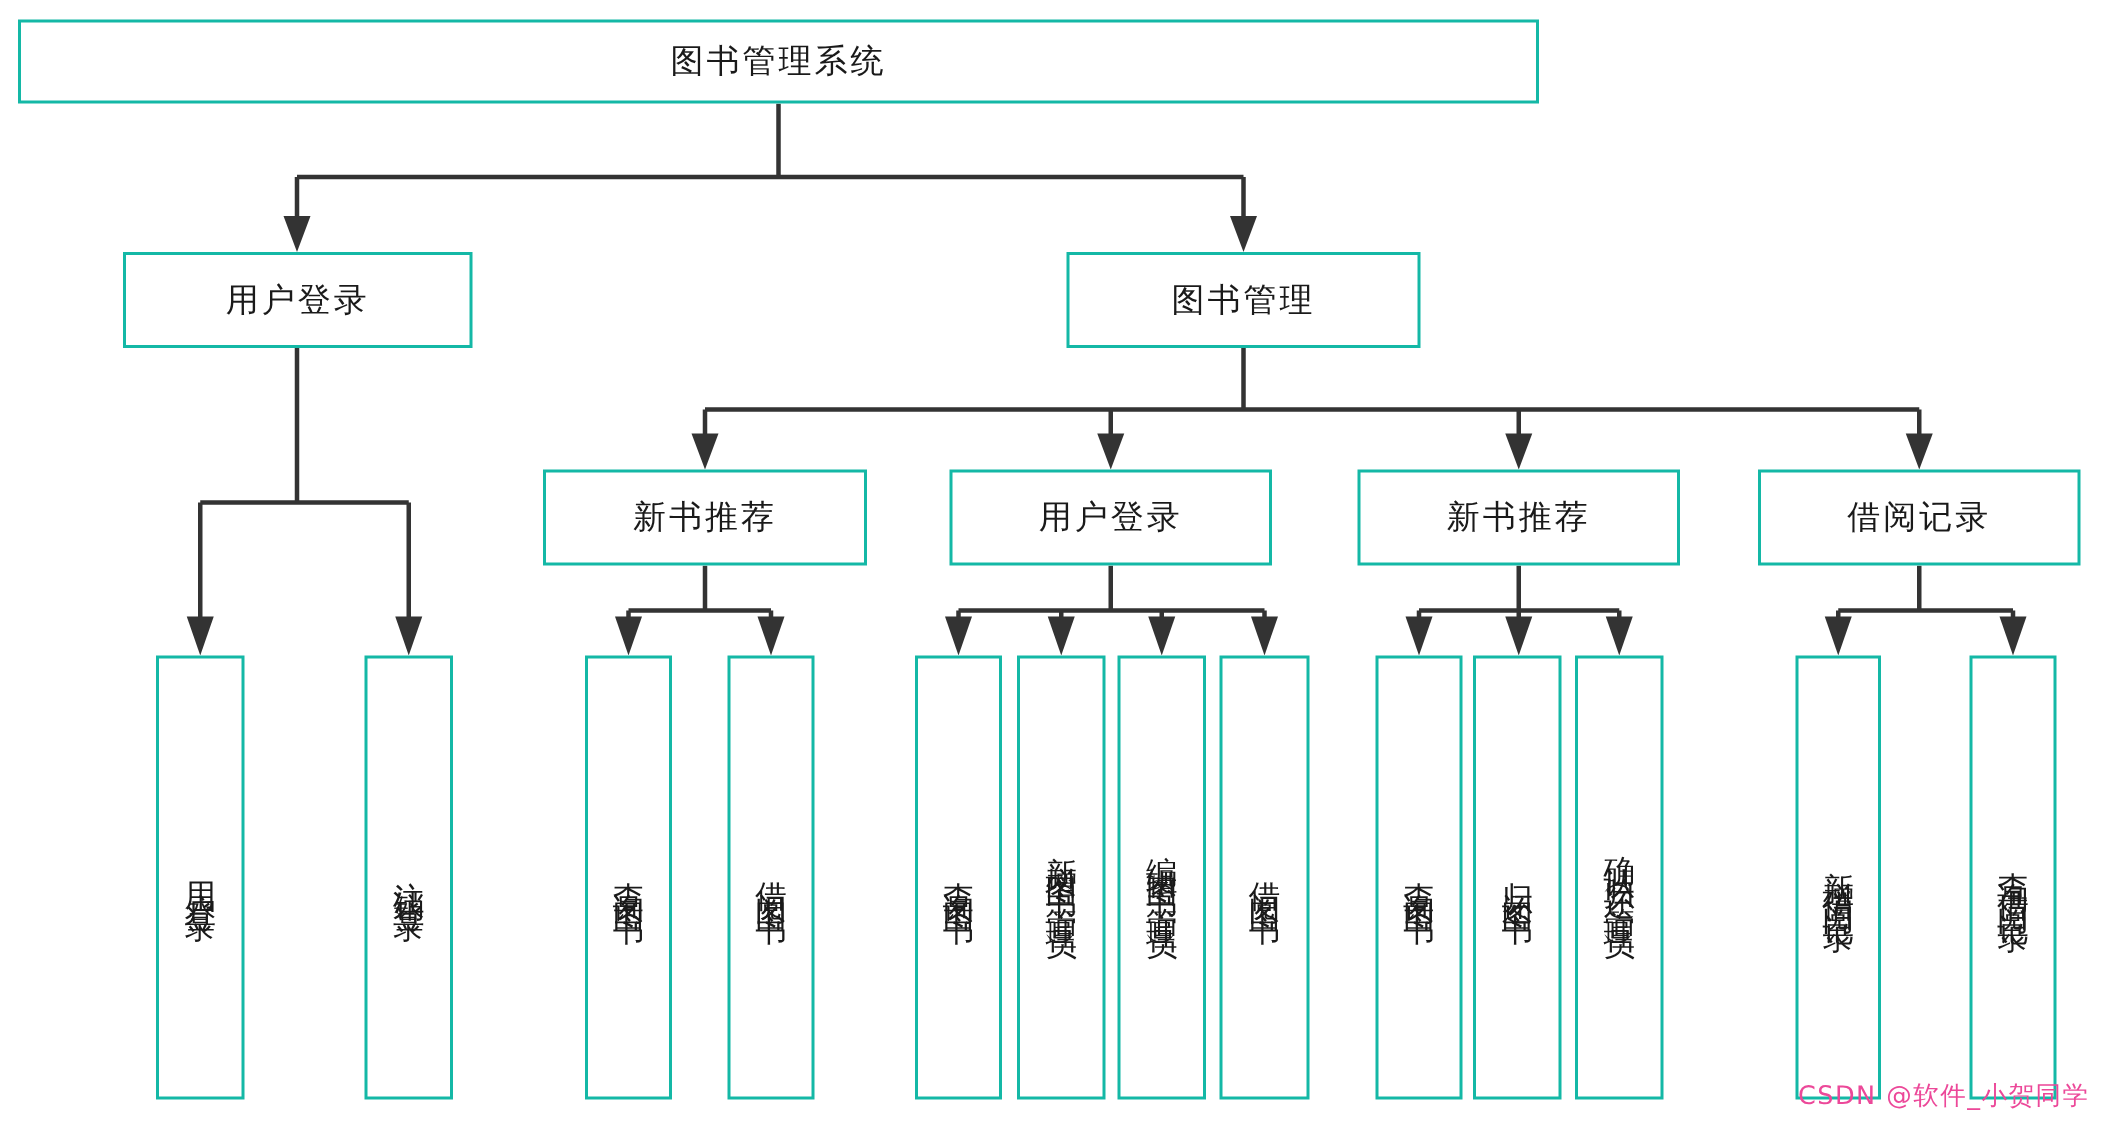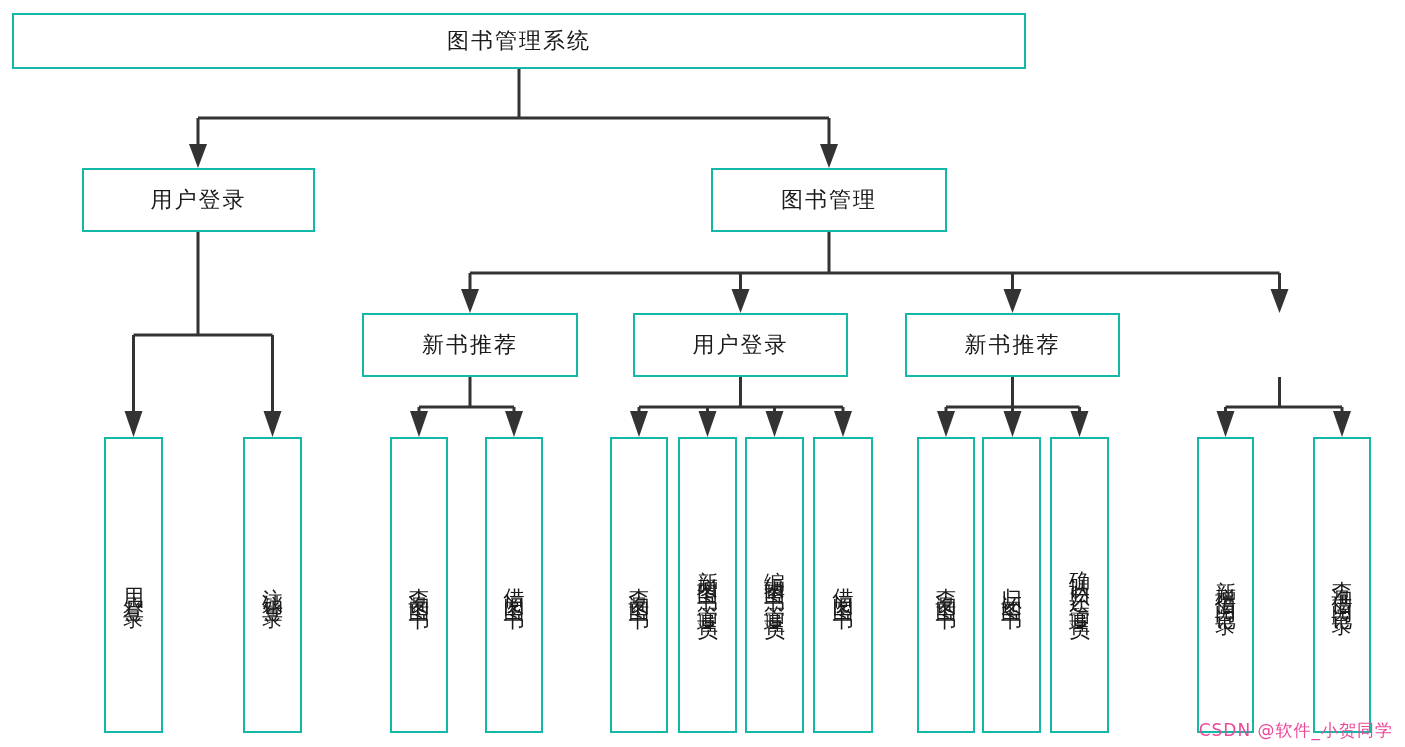--- a/index.html
+++ b/index.html
@@ -101,20 +101,21 @@
   </svg>
 
   <div class="box" style="left:12px; top:13px; width:1014px; height:56px;">图书管理系统</div>
 
   <div class="box" style="left:82px; top:168px; width:233px; height:64px;">用户登录</div>
   <div class="box" style="left:711px; top:168px; width:236px; height:64px;">图书管理</div>
 
   <div class="box" style="left:362px; top:313px; width:216px; height:64px;">新书推荐</div>
   <div class="box" style="left:633px; top:313px; width:215px; height:64px;">用户登录</div>
   <div class="box" style="left:905px; top:313px; width:215px; height:64px;">新书推荐</div>
+  <div class="box" style="left:1172px; top:313px; width:215px; height:64px;">借阅记录</div>
 
   <div class="box leaf" style="left:104px; top:437px; width:59px; height:296px;">用户登录</div>
   <div class="box leaf" style="left:243px; top:437px; width:59px; height:296px;">注销登录</div>
 
   <div class="box leaf" style="left:390px; top:437px; width:58px; height:296px;">查询图书</div>
   <div class="box leaf" style="left:485px; top:437px; width:58px; height:296px;">借阅图书</div>
 
   <div class="box leaf" style="left:610px; top:437px; width:58px; height:296px;">查询图书</div>
   <div class="box leaf" style="left:678px; top:437px; width:59px; height:296px;">新增图书（管理员）</div>
   <div class="box leaf" style="left:745px; top:437px; width:59px; height:296px;">编辑图书（管理员）</div>

